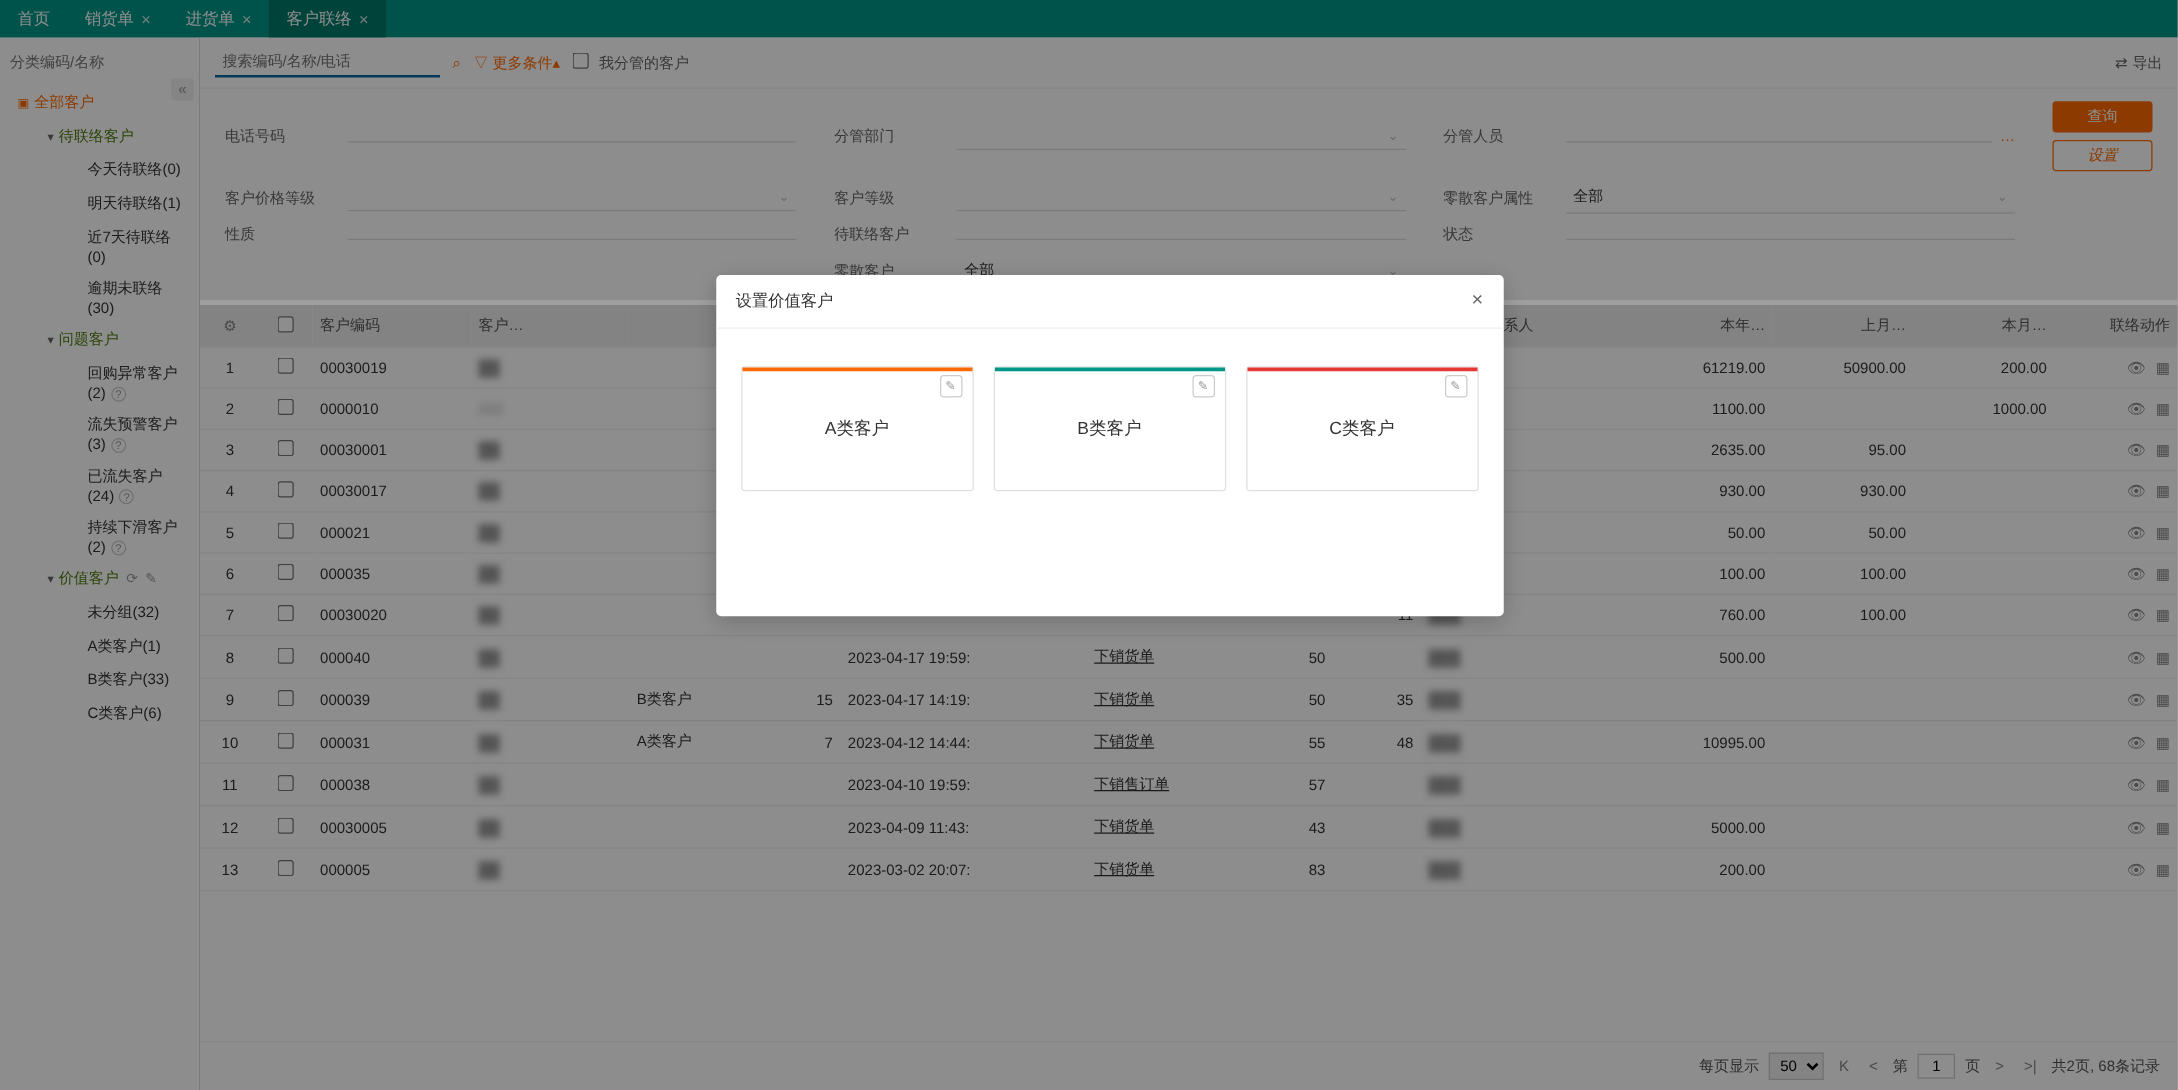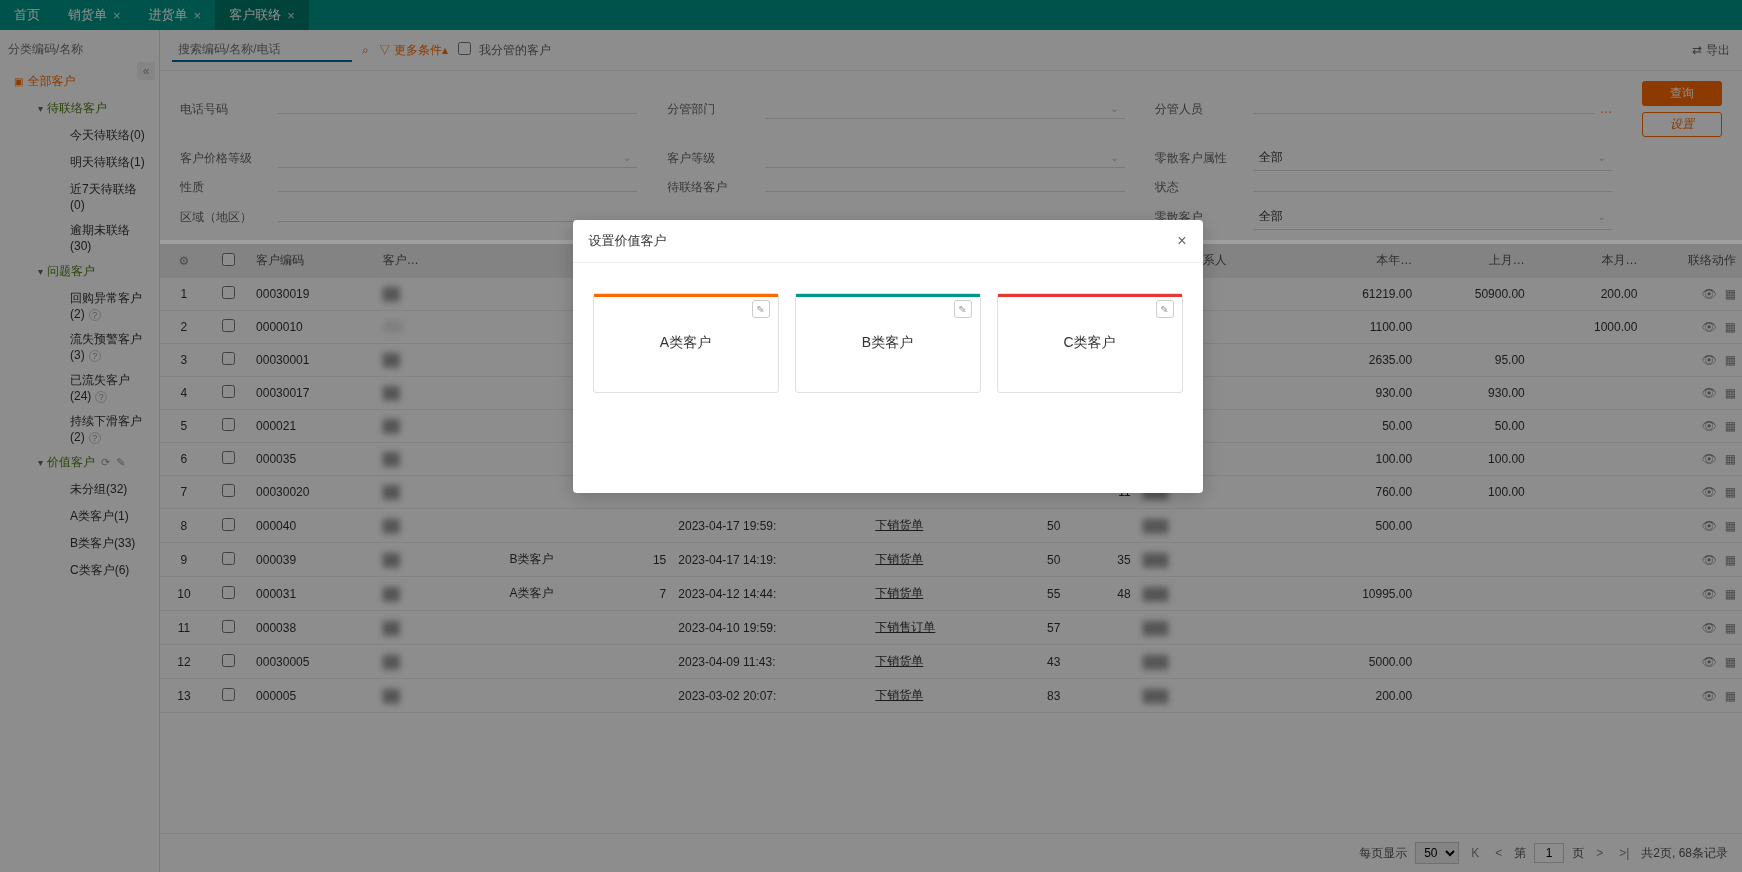--- a/index.html
+++ b/index.html
@@ -220,24 +220,20 @@
       <div class="filter-item">
             <span class="label">待联络客户</span>
             <div class="input"></div>
           </div>
       <div class="filter-item">
             <span class="label">状态</span>
             <div class="input"></div>
           </div>
       <div></div>
 
-      <div class="filter-item">
-            <span class="label">区域（地区）</span>
-            <div class="input"></div>
-          </div>
       <div></div>
       <div class="filter-item">
             <span class="label">零散客户</span>
             <div class="input">
               <span>全部</span>
               <span class="chevron">⌄</span>
             </div>
           </div>
       <div></div>
     </div>

